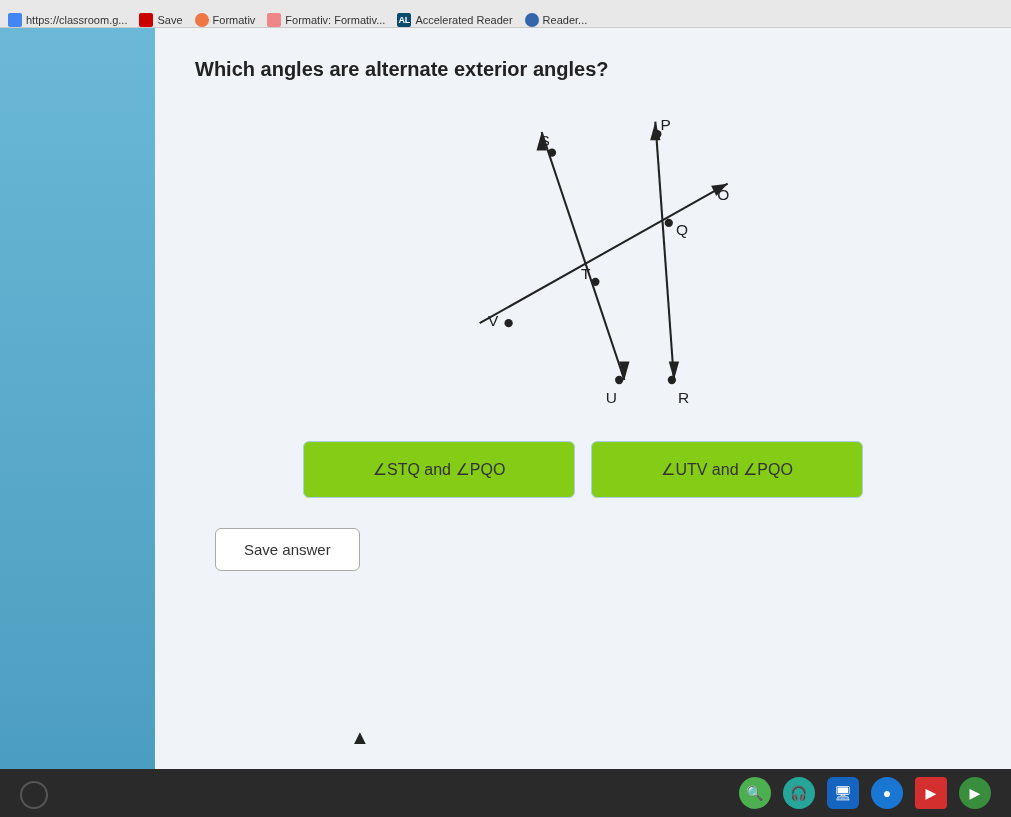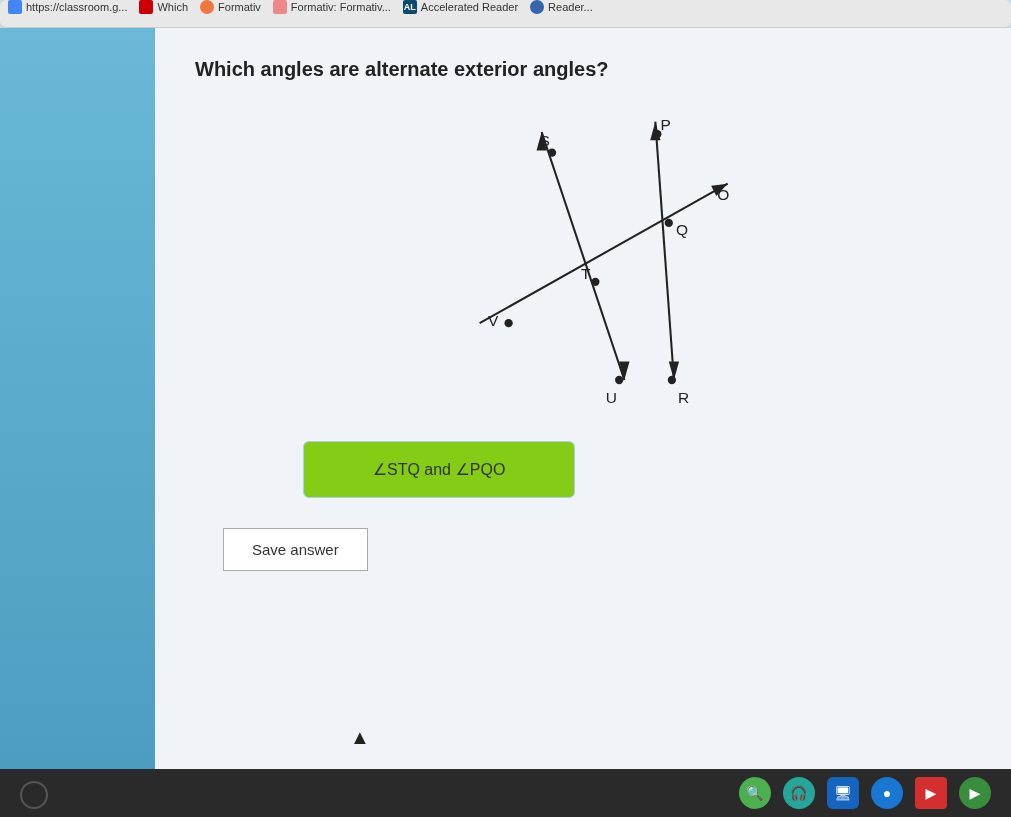--- a/index.html
+++ b/index.html
@@ -11,27 +11,26 @@
       height: 817px;
       overflow: hidden;
       position: relative;
     }
 
     
     .browser-bar {
       background: #e8e8e8;
       height: 28px;
       display: flex;
-      align-items: flex-start;
+      align-items: flex-end;
       padding: 0 8px;
       gap: 12px;
       font-size: 11px;
       color: #333;
       border-bottom: 1px solid #ccc;
-      border-radius: 6px;
     }
 
     .tab-item {
       display: flex;
       align-items: center;
       gap: 4px;
       white-space: nowrap;
       font-size: 11px;
     }
 
@@ -108,26 +107,26 @@
       color: #333;
       cursor: pointer;
       text-align: center;
       font-family: Arial, sans-serif;
     }
 
     
     .save-btn {
       background: white;
       border: 1.5px solid #aaa;
-      border-radius: 0;
+      border-radius: 6px;
       padding: 12px 28px;
       font-size: 15px;
       color: #333;
       cursor: pointer;
-      margin-left: 28px;
+      margin-left: 20px;
     }
 
     
     .taskbar {
       position: absolute;
       bottom: 0;
       left: 0;
       width: 1011px;
       height: 48px;
       background: #2a2a2a;
@@ -179,21 +178,21 @@
 </head>
 <body>
 
 <div class="browser-bar">
   <span class="tab-item">
     <span class="tab-icon tab-google"></span>
     <span>https://classroom.g...</span>
   </span>
   <span class="tab-item">
     <span class="tab-icon tab-home"></span>
-    <span>Which</span>
+    <span>Save</span>
   </span>
   <span class="tab-item">
     <span class="tab-icon tab-prodigy"></span>
     <span>Formativ</span>
   </span>
   <span class="tab-item">
     <span class="tab-icon tab-edulastic"></span>
     <span>Formativ: Formativ...</span>
   </span>
   <span class="tab-item">
@@ -255,20 +254,23 @@
       <circle cx="246" cy="270" r="4" fill="#222"></circle>
       <text x="252" y="292" font-size="15" font-family="Arial" fill="#222">R</text>
 
     </svg>
   </div>
 
   
   <div class="choices-grid">
     <button class="choice-btn">
       <span>∠STQ and ∠PQO</span>
+    </button>
+    <button class="choice-btn">
+      <span>∠UTV and ∠PQO</span>
     </button>
   </div>
 
   
   <button class="save-btn">
     <span>Save answer</span>
   </button>
 
 </div>
 

